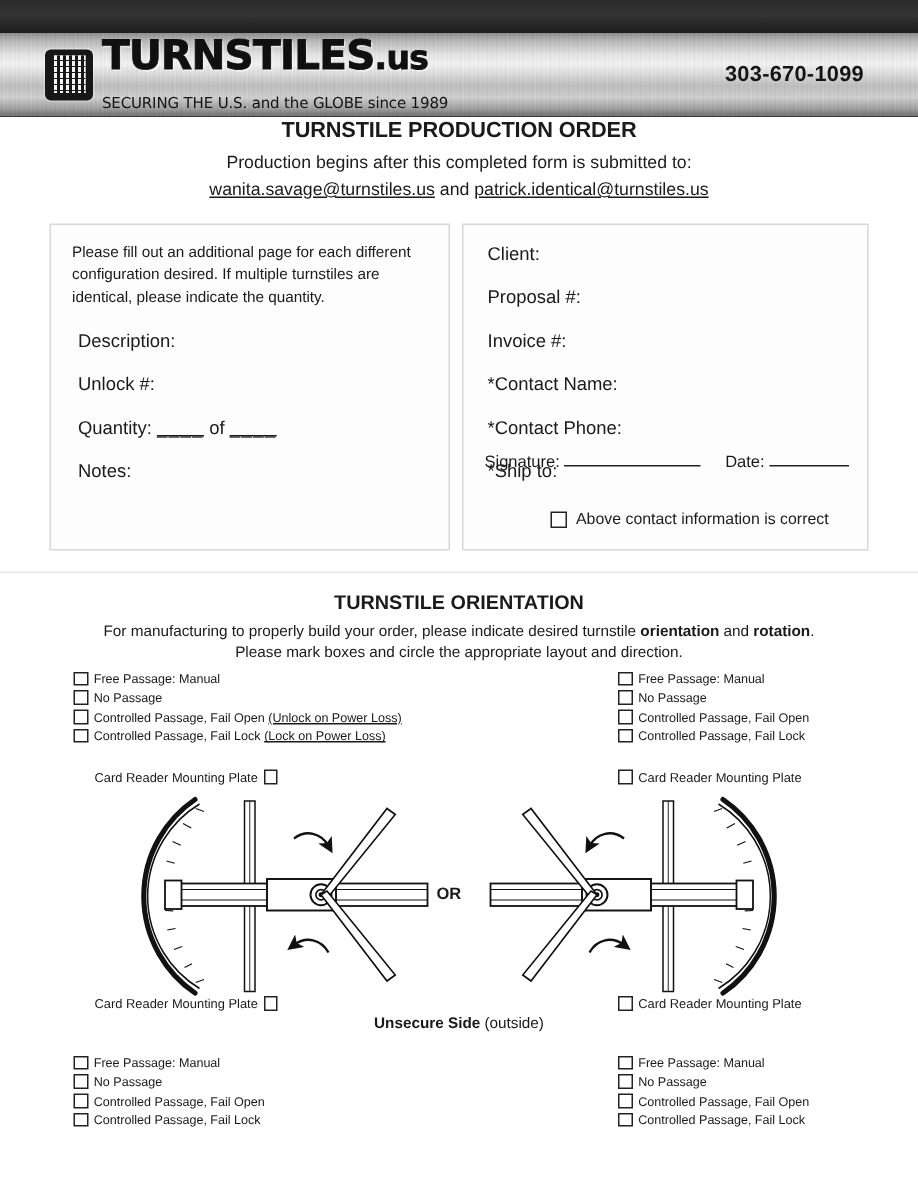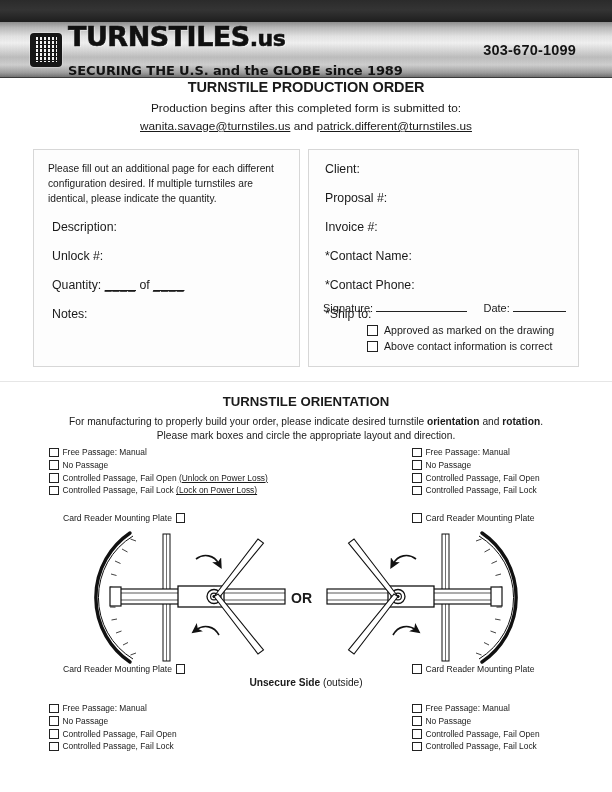--- a/index.html
+++ b/index.html
@@ -90,22 +90,22 @@
     font-weight: bold;
     font-size: 27px;
     letter-spacing: -0.5px;
     color: #101010;
     -webkit-text-stroke: 0.6px #101010;
     text-shadow: 1.2px 1.2px 0 rgba(255,255,255,0.55);
   }
   .logo-word .dotus { font-size: 22px; }
   .logo-tag {
     font-family: "DejaVu Sans", sans-serif;
-    font-weight: bold;
-    font-size: 13px;
+    font-weight: normal;
+    font-size: 10px;
     color: #131313;
     margin-top: 14px;
     letter-spacing: -0.1px;
   }
   .header-phone {
     font-weight: bold;
     font-size: 14.5px;
     color: #141414;
     letter-spacing: 0.2px;
   }
@@ -264,21 +264,21 @@
   .pl-tl { left: 63px;  top: 513px; }
   .pl-tr { left: 412px; top: 513px; }
   .pl-bl { left: 63px;  top: 664px; }
   .pl-br { left: 412px; top: 664px; }
 
   .or-label {
     position: absolute;
     left: 291px;
     top: 590px;
     font-weight: bold;
-    font-size: 14px;
+    font-size: 11px;
   }
   .unsecure {
     position: absolute;
     left: 0; right: 0;
     top: 677px;
     text-align: center;
     font-size: 10.2px;
   }
   .unsecure b { font-weight: bold; }
 
@@ -303,21 +303,21 @@
       <div class="logo-tag">SECURING THE U.S. and the GLOBE since 1989</div>
     </div>
   </div>
   <div class="header-phone">303-670-1099</div>
 </div>
 
 <div class="title-block">
   <div class="doc-title">TURNSTILE PRODUCTION ORDER</div>
   <div class="doc-sub">Production begins after this completed form is submitted to:</div>
   <div class="doc-emails">
-    <span class="em">wanita.savage@turnstiles.us</span><span> and </span><span class="em">patrick.different@turnstiles.us</span>
+    <span class="em">wanita.savage@turnstiles.us</span><span> and </span><span class="em">patrick.identical@turnstiles.us</span>
   </div>
 </div>
 
 <div class="boxes-row">
 
   <div class="formbox box-left">
     <p class="intro-text">Please fill out an additional page for each different configuration desired. If multiple turnstiles are identical, please indicate the quantity.</p>
     <div class="field-line">Description:</div>
     <div class="field-line">Unlock #:</div>
     <div class="field-line">
@@ -338,24 +338,20 @@
     <div class="rfield">*Ship to:</div>
 
     <div class="sigrow">
       <span>Signature:</span>
       <span class="sig-blank"></span>
       <span>Date:</span>
       <span class="date-blank"></span>
     </div>
 
     <div class="approve-list">
-      <div class="approve-item">
-        <span class="cbx"></span>
-        <span>Approved as marked on the drawing</span>
-      </div>
       <div class="approve-item">
         <span class="cbx"></span>
         <span>Above contact information is correct</span>
       </div>
     </div>
   </div>
 </div>
 
 <div class="divider"></div>
 

